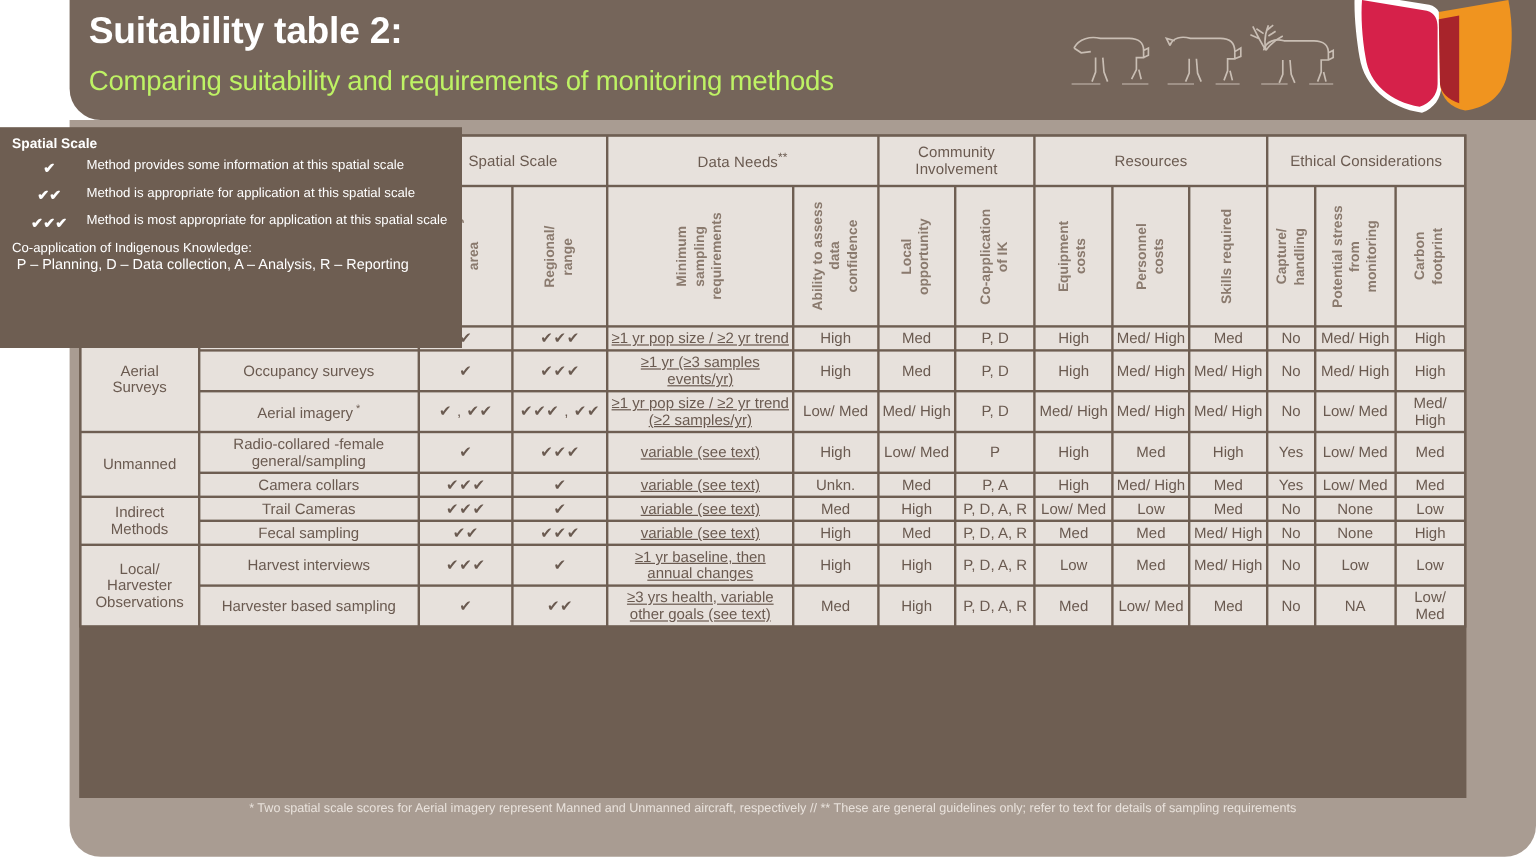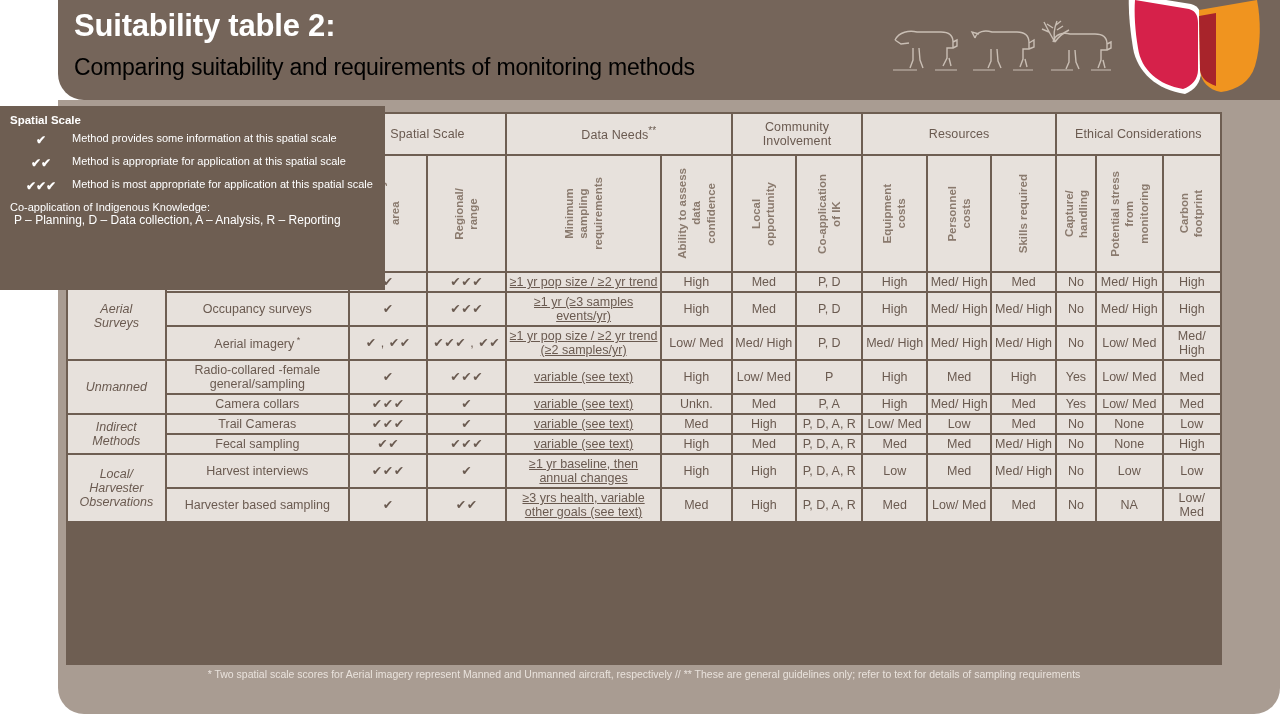--- a/index.html
+++ b/index.html
@@ -23,21 +23,21 @@
     border-radius: 0 0 0 26px;
     overflow: hidden;
   }
   .banner-title {
     position: absolute; left: 16px; top: 8px;
     font-size: 31px; font-weight: bold; color: #ffffff;
     letter-spacing: -0.2px;
   }
   .banner-sub {
     position: absolute; left: 16px; top: 54px;
-    font-size: 23px; font-weight: normal; color: #000000;
+    font-size: 23px; font-weight: normal; color: #bef264;
     letter-spacing: -0.2px;
   }
   .animals { position: absolute; left: 825px; top: 18px; }
   .logo-wrap { position: absolute; left: 1063px; top: -14px; }
 
   
   .frame {
     position: absolute;
     left: 58px; top: 100px; width: 1222px; height: 614px;
     background: #a99c92;
@@ -102,21 +102,20 @@
     white-space: pre-line;
     padding: 4px 0;
   }
 
   
   td.cat {
     text-align: left;
     padding-left: 8px;
     font-size: 13px;
     color: #7a6a5e;
-    font-style: italic;
   }
   td.meth {
     text-align: left;
     padding-left: 8px;
     font-size: 13px;
     color: #7a6a5e;
   }
   td.meth sup { font-size: 9px; }
   td.check { font-size: 13px; color: #6a5a50; letter-spacing: 0.5px; }
   td.need { font-size: 12px; text-decoration: underline; }

